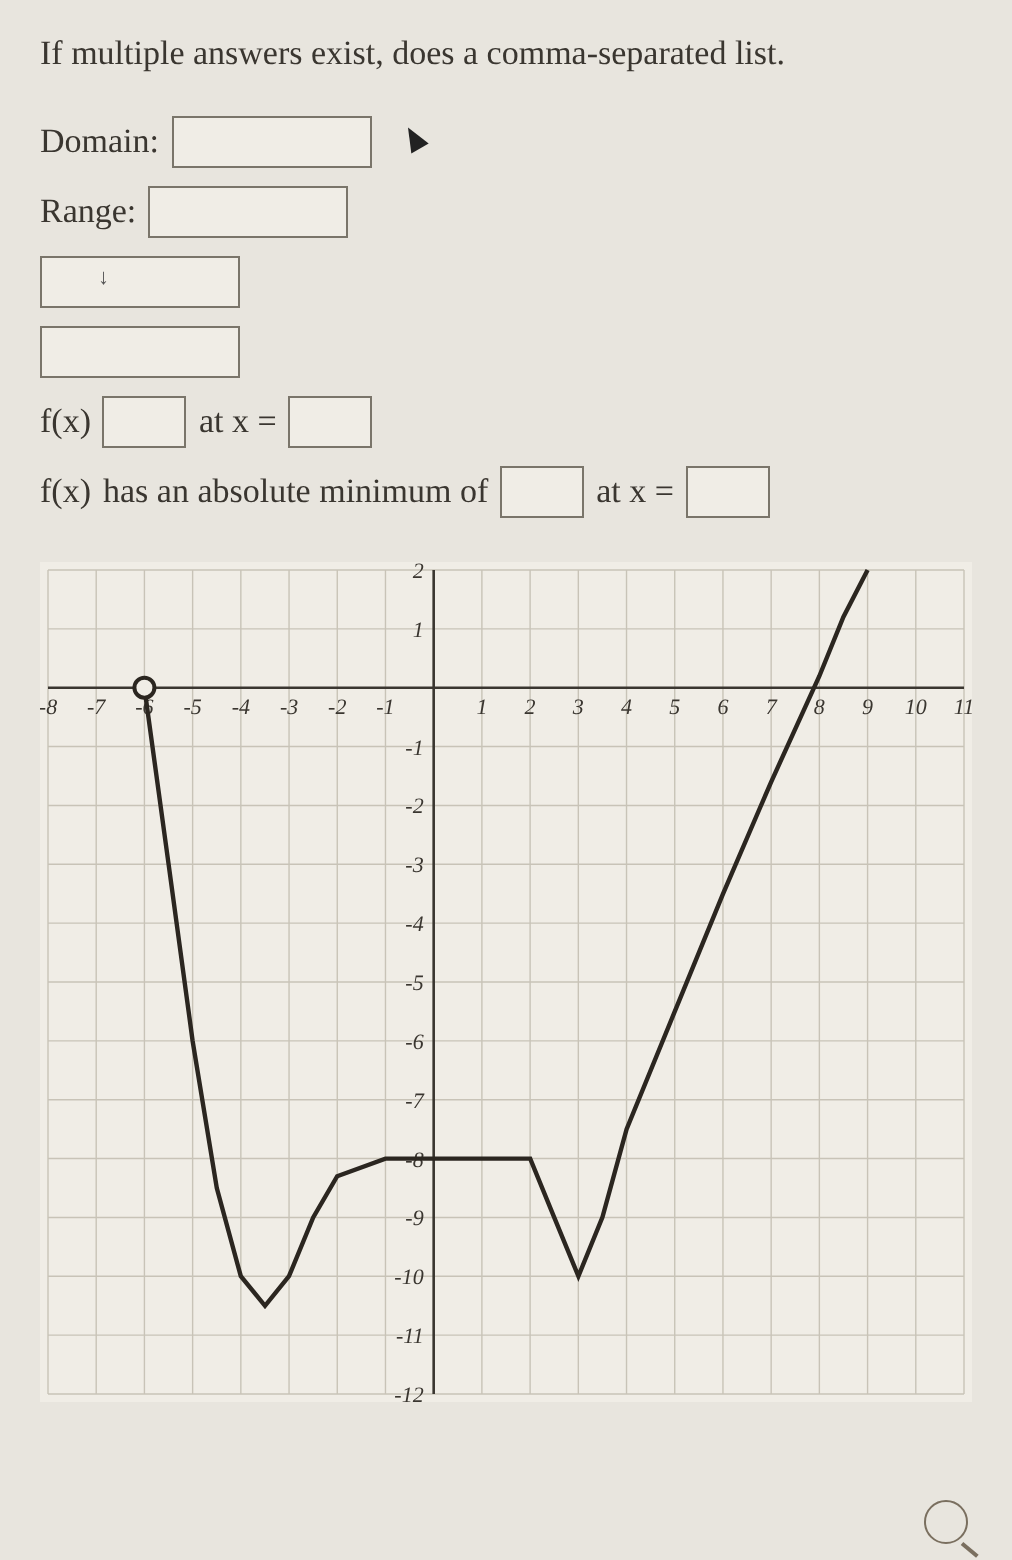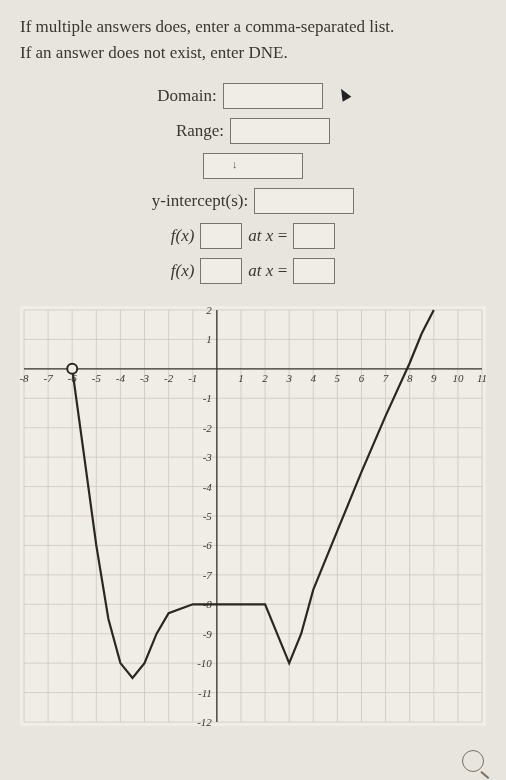--- a/index.html
+++ b/index.html
@@ -8,31 +8,31 @@
     height: 780px;
     background: #e8e5de;
     font-family: Georgia, 'Times New Roman', serif;
     font-size: 17px;
     color: #3a3630;
     padding: 14px 20px;
     position: relative;
     overflow: hidden;
   }
   .instructions { line-height: 1.5; margin-bottom: 18px; }
-  .row { display: flex; align-items: center; margin: 9px 0; gap: 6px; justify-content: center; }
+  .row { display: flex; align-items: center; margin: 9px 0; gap: 6px; }
   .label { white-space: nowrap; }
   .ibox {
     border: 1px solid #7a756a;
     background: #f0ede6;
     height: 26px;
     width: 100px;
     display: inline-block;
   }
   .ibox.sm { width: 42px; height: 26px; }
-  .math { font-style: italic; font-family: 'Times New Roman', serif; }
+  .math { font-family: 'Times New Roman', serif; }
   .cursor {
     display: inline-block;
     width: 0; height: 0;
     border-left: 5px solid transparent;
     border-right: 5px solid transparent;
     border-bottom: 12px solid #222;
     transform: rotate(-30deg);
     position: relative;
     top: -2px;
     margin-left: 10px;
@@ -65,55 +65,54 @@
     background: #7a6f5f;
     bottom: -4px;
     right: -7px;
     transform: rotate(40deg);
   }
 </style>
 </head>
 <body>
 
 <div class="instructions">
-  <div>If multiple answers does, enter a comma-separated list.</div>
-  <div>If an answer does not exist, enter DNE.</div>
+  <div>If multiple answers exist, does a comma-separated list.</div>
 </div>
 
 <div class="row">
   <span class="label">Domain:</span>
   <span class="ibox"></span>
   <span class="cursor"></span>
 </div>
 
 <div class="row">
   <span class="label">Range:</span>
   <span class="ibox"></span>
 </div>
 
 <div class="row">
   <span class="ibox" style="position:relative;">
       <span class="cursor2" style="position:absolute;left:28px;top:4px;">↓</span>
     </span>
 </div>
 
 <div class="row">
-  <span class="label">y-intercept(s):</span>
   <span class="ibox"></span>
 </div>
 
 <div class="row">
   <span class="math">f(x)</span>
   <span class="ibox sm"></span>
   <span><span class="math">at x</span> =</span>
   <span class="ibox sm"></span>
 </div>
 
 <div class="row">
   <span class="math">f(x)</span>
+  <span> has an absolute minimum of </span>
   <span class="ibox sm"></span>
   <span><span class="math">at x</span> =</span>
   <span class="ibox sm"></span>
 </div>
 
 <svg class="graph" width="466" height="420" viewBox="0 0 466 420">
   <g id="graph-content">
       <line x1="4" y1="4" x2="4" y2="416" stroke="#c8c3b7" stroke-width="0.7"></line>
       <line x1="28.105263157894736" y1="4" x2="28.105263157894736" y2="416" stroke="#c8c3b7" stroke-width="0.7"></line>
       <line x1="52.21052631578947" y1="4" x2="52.21052631578947" y2="416" stroke="#c8c3b7" stroke-width="0.7"></line>

